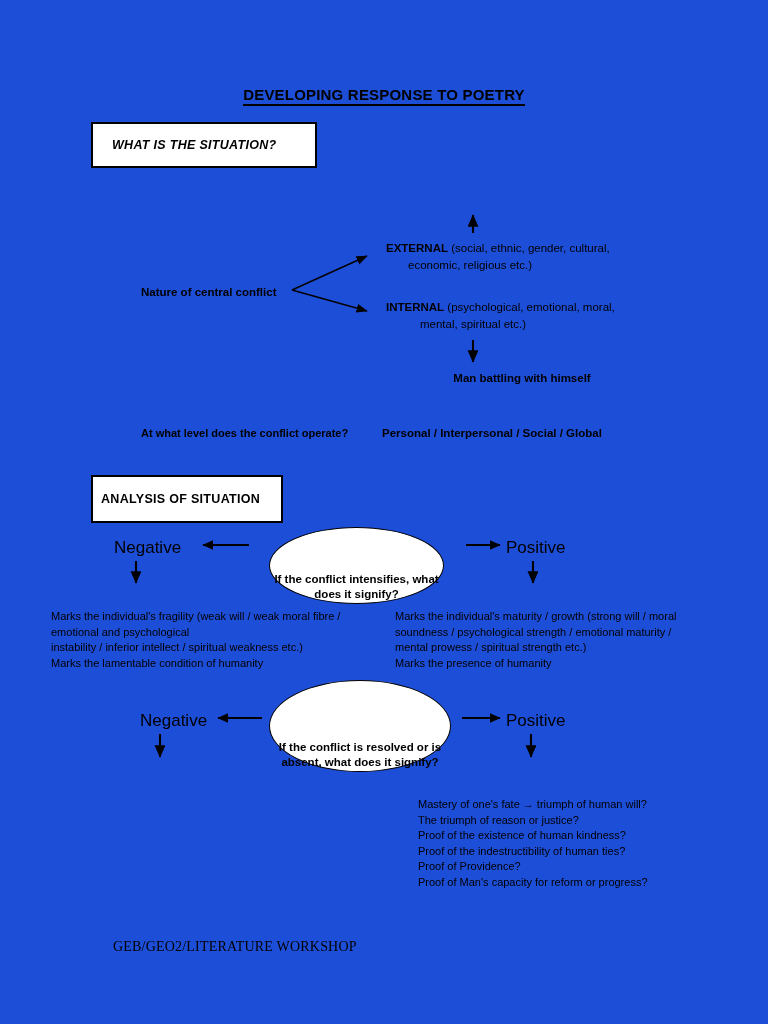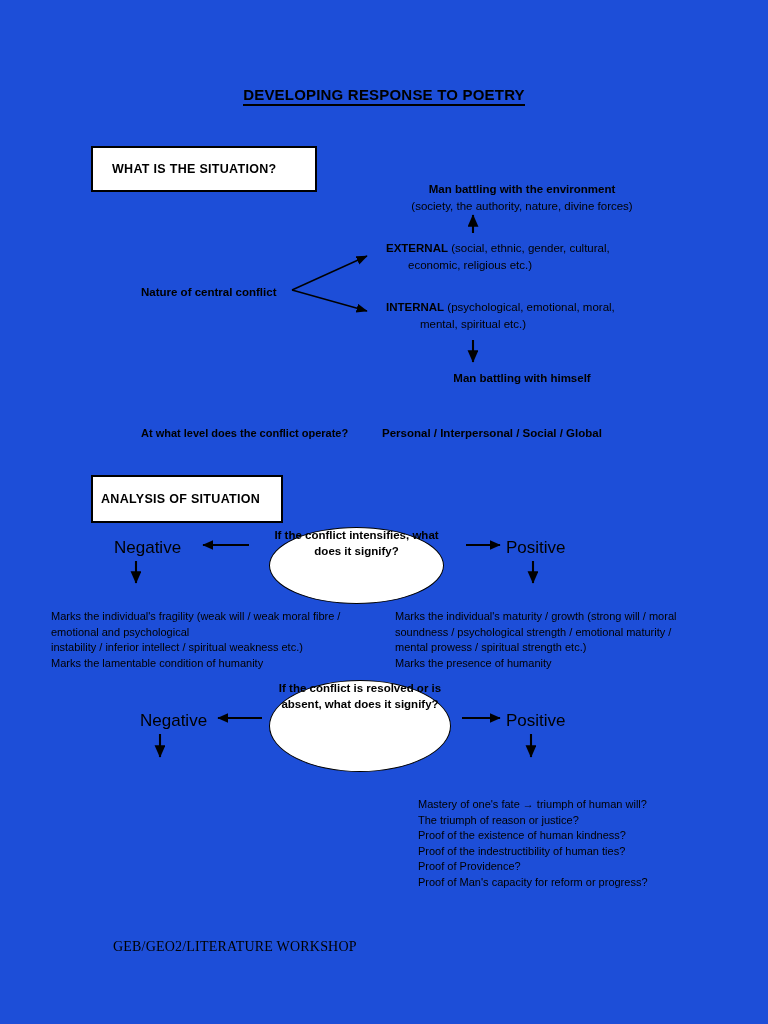--- a/index.html
+++ b/index.html
@@ -38,24 +38,25 @@
   .section-box {
     border: 2px solid #000;
     background: #fff;
     display: flex;
     align-items: center;
     font-size: 12.5px;
     font-weight: bold;
     letter-spacing: 0.3px;
   }
   #box-situation {
-    left: 91px; top: 146px;
+    left: 91px; top: 122px;
     width: 226px; height: 46px;
     padding-left: 19px;
     box-sizing: border-box;
+    font-style: italic;
   }
   #box-analysis {
     left: 91px; top: 475px;
     width: 192px; height: 48px;
     padding-left: 8px;
     box-sizing: border-box;
   }
   .para { font-size: 11px; line-height: 1.42; white-space: pre-line; }
 
   
@@ -100,21 +101,21 @@
     left: 382px; top: 427px;
     font-size: 11.5px; font-weight: bold;
   }
 
   
   .ellipse {
     border: 1.6px solid #000;
     border-radius: 50%;
     background: #fff;
     display: flex;
-    align-items: flex-start;
+    align-items: flex-end;
     justify-content: center;
     text-align: center;
     font-size: 11.5px;
     font-weight: bold;
     line-height: 1.35;
     box-sizing: border-box;
   }
   #ellipse-1 { left: 269px; top: 527px; width: 175px; height: 77px; }
   #ellipse-2 { left: 269px; top: 680px; width: 182px; height: 92px; }
 
@@ -146,24 +147,20 @@
 <body>
 
 <div id="page">
 
   <div class="abs" id="doc-title"><span class="ul">DEVELOPING RESPONSE TO POETRY</span></div>
 
   <div class="abs section-box" id="box-situation">
     <span>WHAT IS THE SITUATION?</span>
   </div>
 
-  <div class="abs" id="man-env">
-    <div class="l1">Man battling with the environment</div>
-    <div class="l2">(society, the authority, nature, divine forces)</div>
-  </div>
 
   <div class="abs" id="external-row">
     <span class="kw">EXTERNAL</span>
     <span>(social, ethnic, gender, cultural,</span>
     <span class="cont">economic, religious etc.)</span>
   </div>
 
   <div class="abs" id="nature-label">Nature of central conflict</div>
 
   <div class="abs" id="internal-row">

